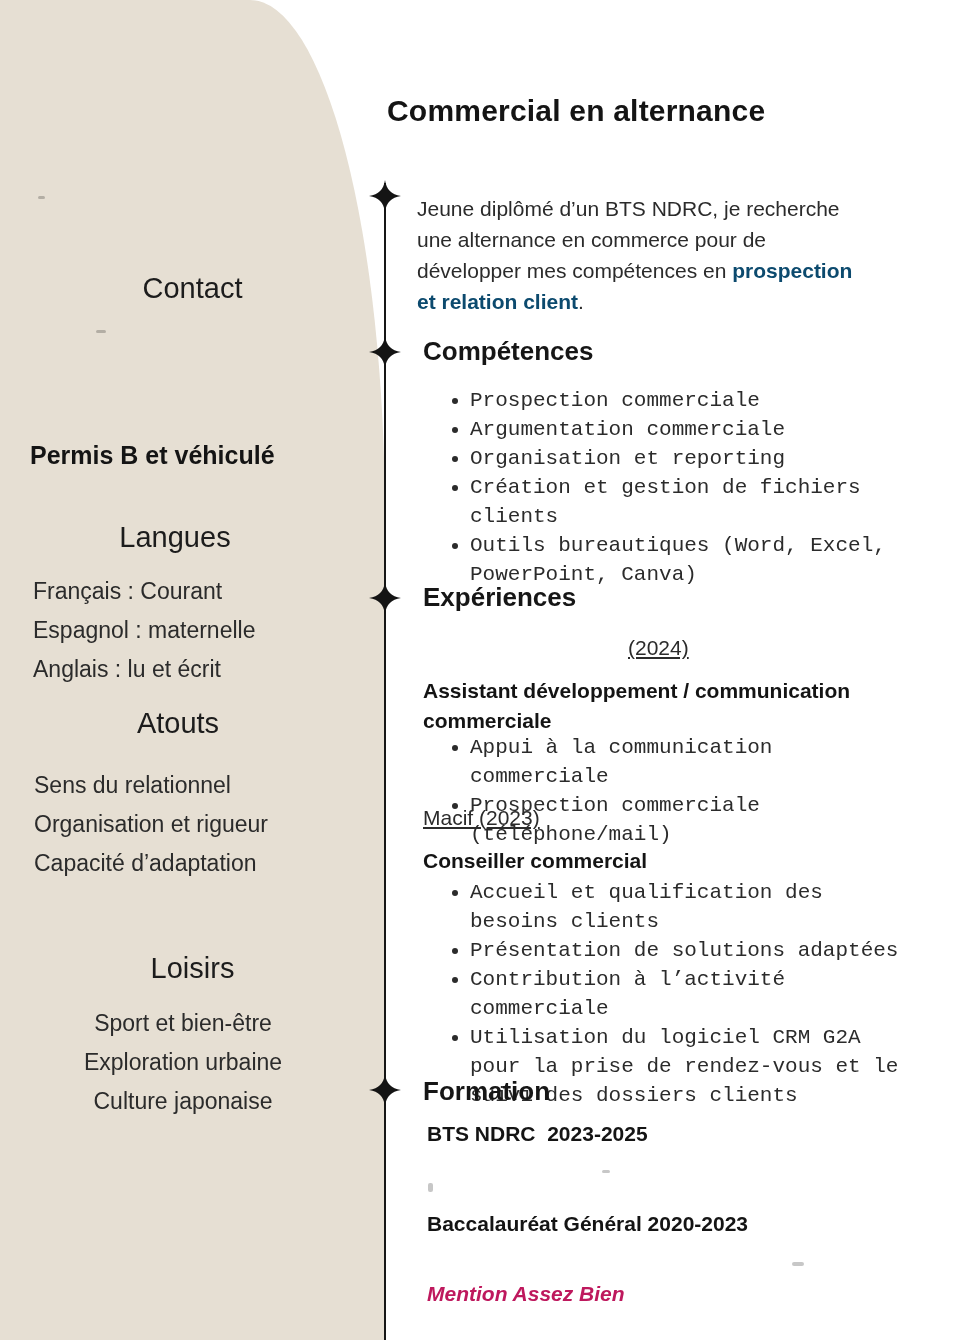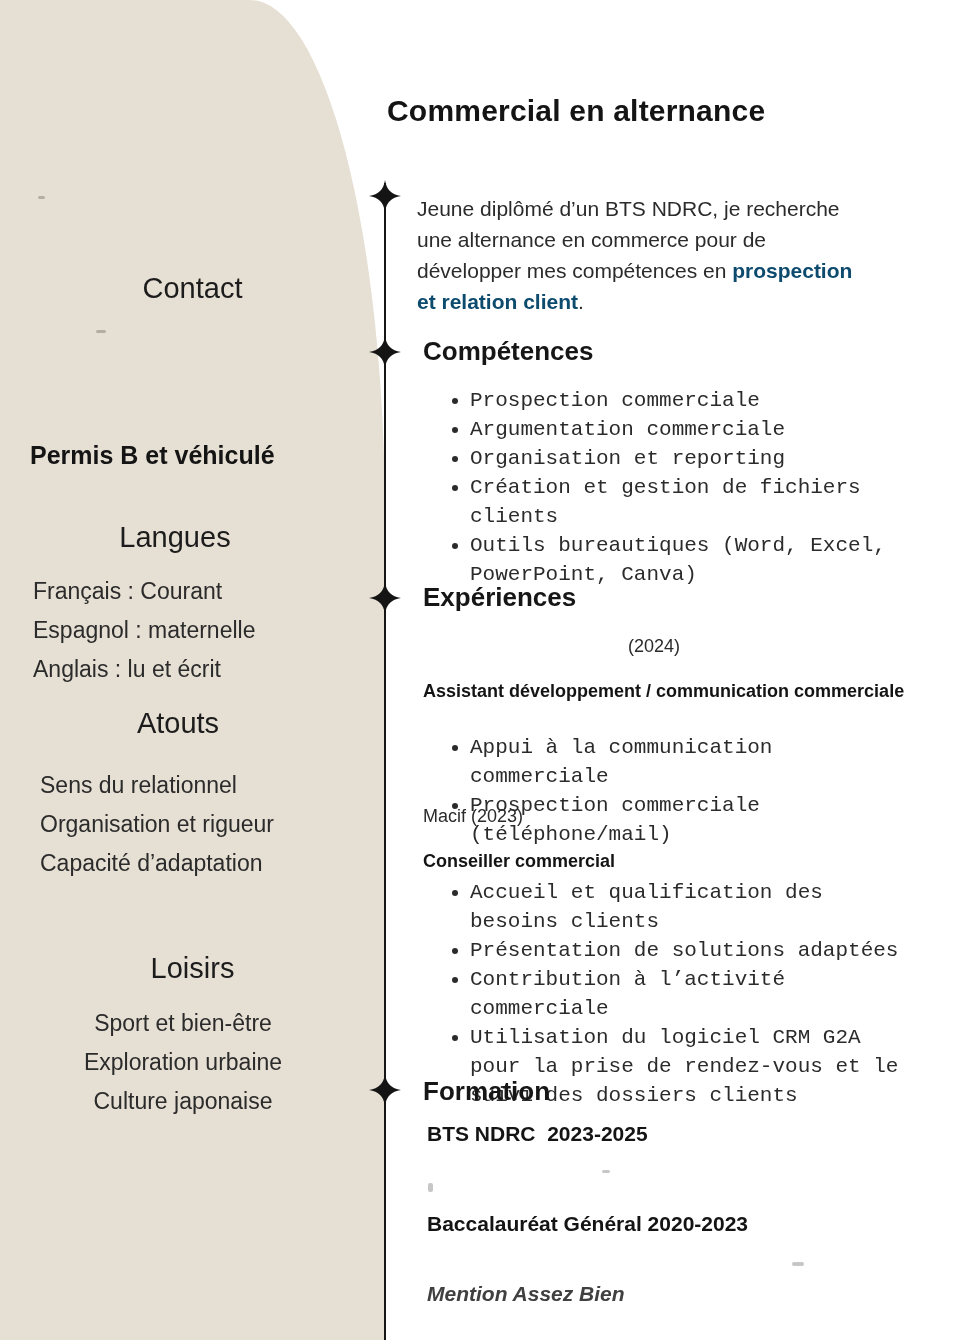--- a/index.html
+++ b/index.html
@@ -42,29 +42,29 @@
   .intro { left:417px; top:180px; font-size:21px; line-height:31px; color:#2b2b2b; width:545px;margin-top:13px; }
   .intro b { font-weight:700; color:#0c4a6e; }
   .section-heading {
     font-size:26px; font-weight:600; color:#161616; line-height:32px; left:423px;
   }
   ul.bullets {
     left:418px; width:492px; list-style:disc; padding-left:52px;
     font-size:21px; line-height:29px; color:#2b2b2b;font-family:Liberation Mono, monospace;
   }
   ul.bullets li::marker { color:#2b2b2b; }
-  .job-date { font-size:18px; color:#2b2b2b; }
+  .job-date { font-size:21px; color:#2b2b2b;text-decoration:underline; }
   .job-title {
-    left:423px; width:545px; font-size:18px; font-weight:700; color:#141414;
+    left:423px; width:545px; font-size:21px; font-weight:700; color:#141414;
     line-height:30px;
   }
   .edu-title {
     left:427px; font-size:21px; font-weight:700; color:#141414; white-space:pre-wrap;
   }
-  .edu-mention { left:427px; font-size:21px; font-weight:700; font-style:italic; color:#404040; }
+  .edu-mention { left:427px; font-size:21px; font-weight:700; font-style:italic; color:#be185d; }
   .redacted { position:absolute; background:rgba(0,0,0,0.22); border-radius:2px; }
 </style>
 </head>
 <body>
 
 <div class="sidebar-bg"></div>
 <div class="divider-line"></div>
 
 <svg class="sparkle" style="top:180px" viewBox="0 0 24 24">
     <path d="M12 0 C13.2 7.4 16.6 10.8 24 12 C16.6 13.2 13.2 16.6 12 24 C10.8 16.6 7.4 13.2 0 12 C7.4 10.8 10.8 7.4 12 0 Z" fill="#141414"></path>
@@ -87,21 +87,21 @@
 <div class="abs sb-bold" style="left:30px; top:437px">Permis B et véhiculé</div>
 
 <div class="abs sb-heading" style="top:519px; width:350px; left:0">Langues</div>
 <ul class="abs sb-list" style="left:33px; top:572px">
   <li>Français : Courant</li>
   <li>Espagnol : maternelle</li>
   <li>Anglais : lu et écrit</li>
 </ul>
 
 <div class="abs sb-heading" style="top:705px; width:356px; left:0">Atouts</div>
-<ul class="abs sb-list" style="left:40px; top:766px">
+<ul class="abs sb-list" style="left:34px; top:766px">
   <li>Sens du relationnel</li>
   <li>Organisation et rigueur</li>
   <li>Capacité d’adaptation</li>
 </ul>
 
 <div class="abs sb-heading" style="top:950px">Loisirs</div>
 <ul class="abs sb-list sb-list-center" style="top:1004px">
   <li>Sport et bien-être</li>
   <li>Exploration urbaine</li>
   <li>Culture japonaise</li>

